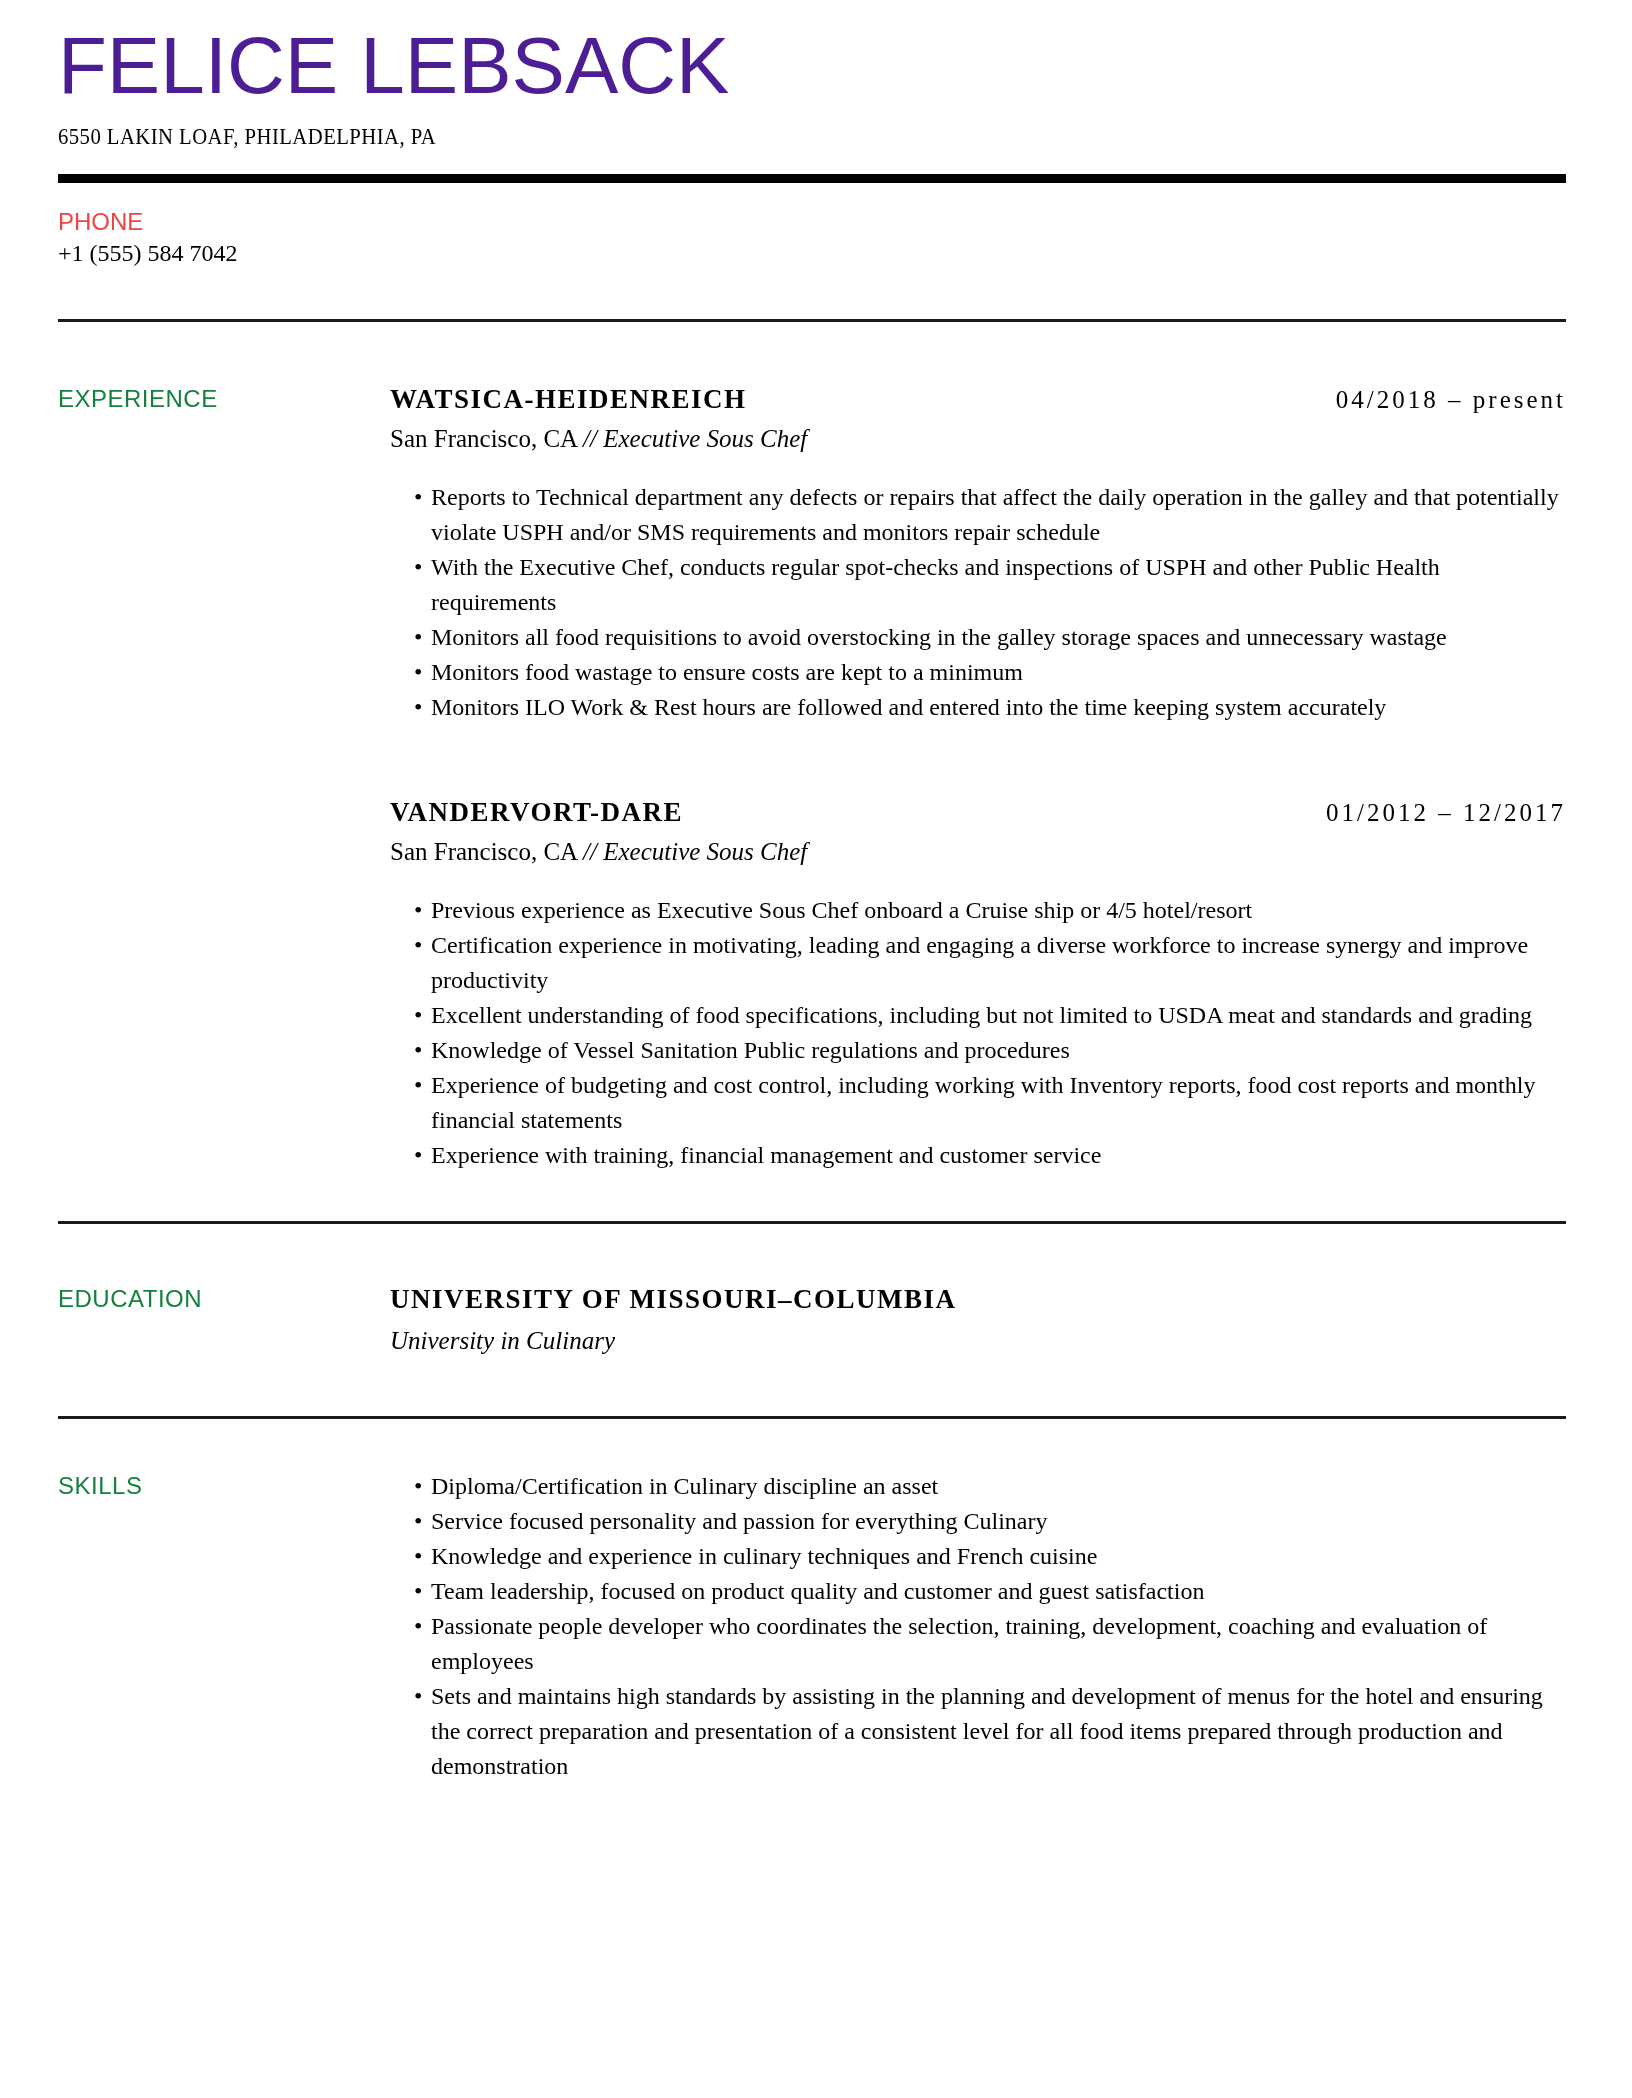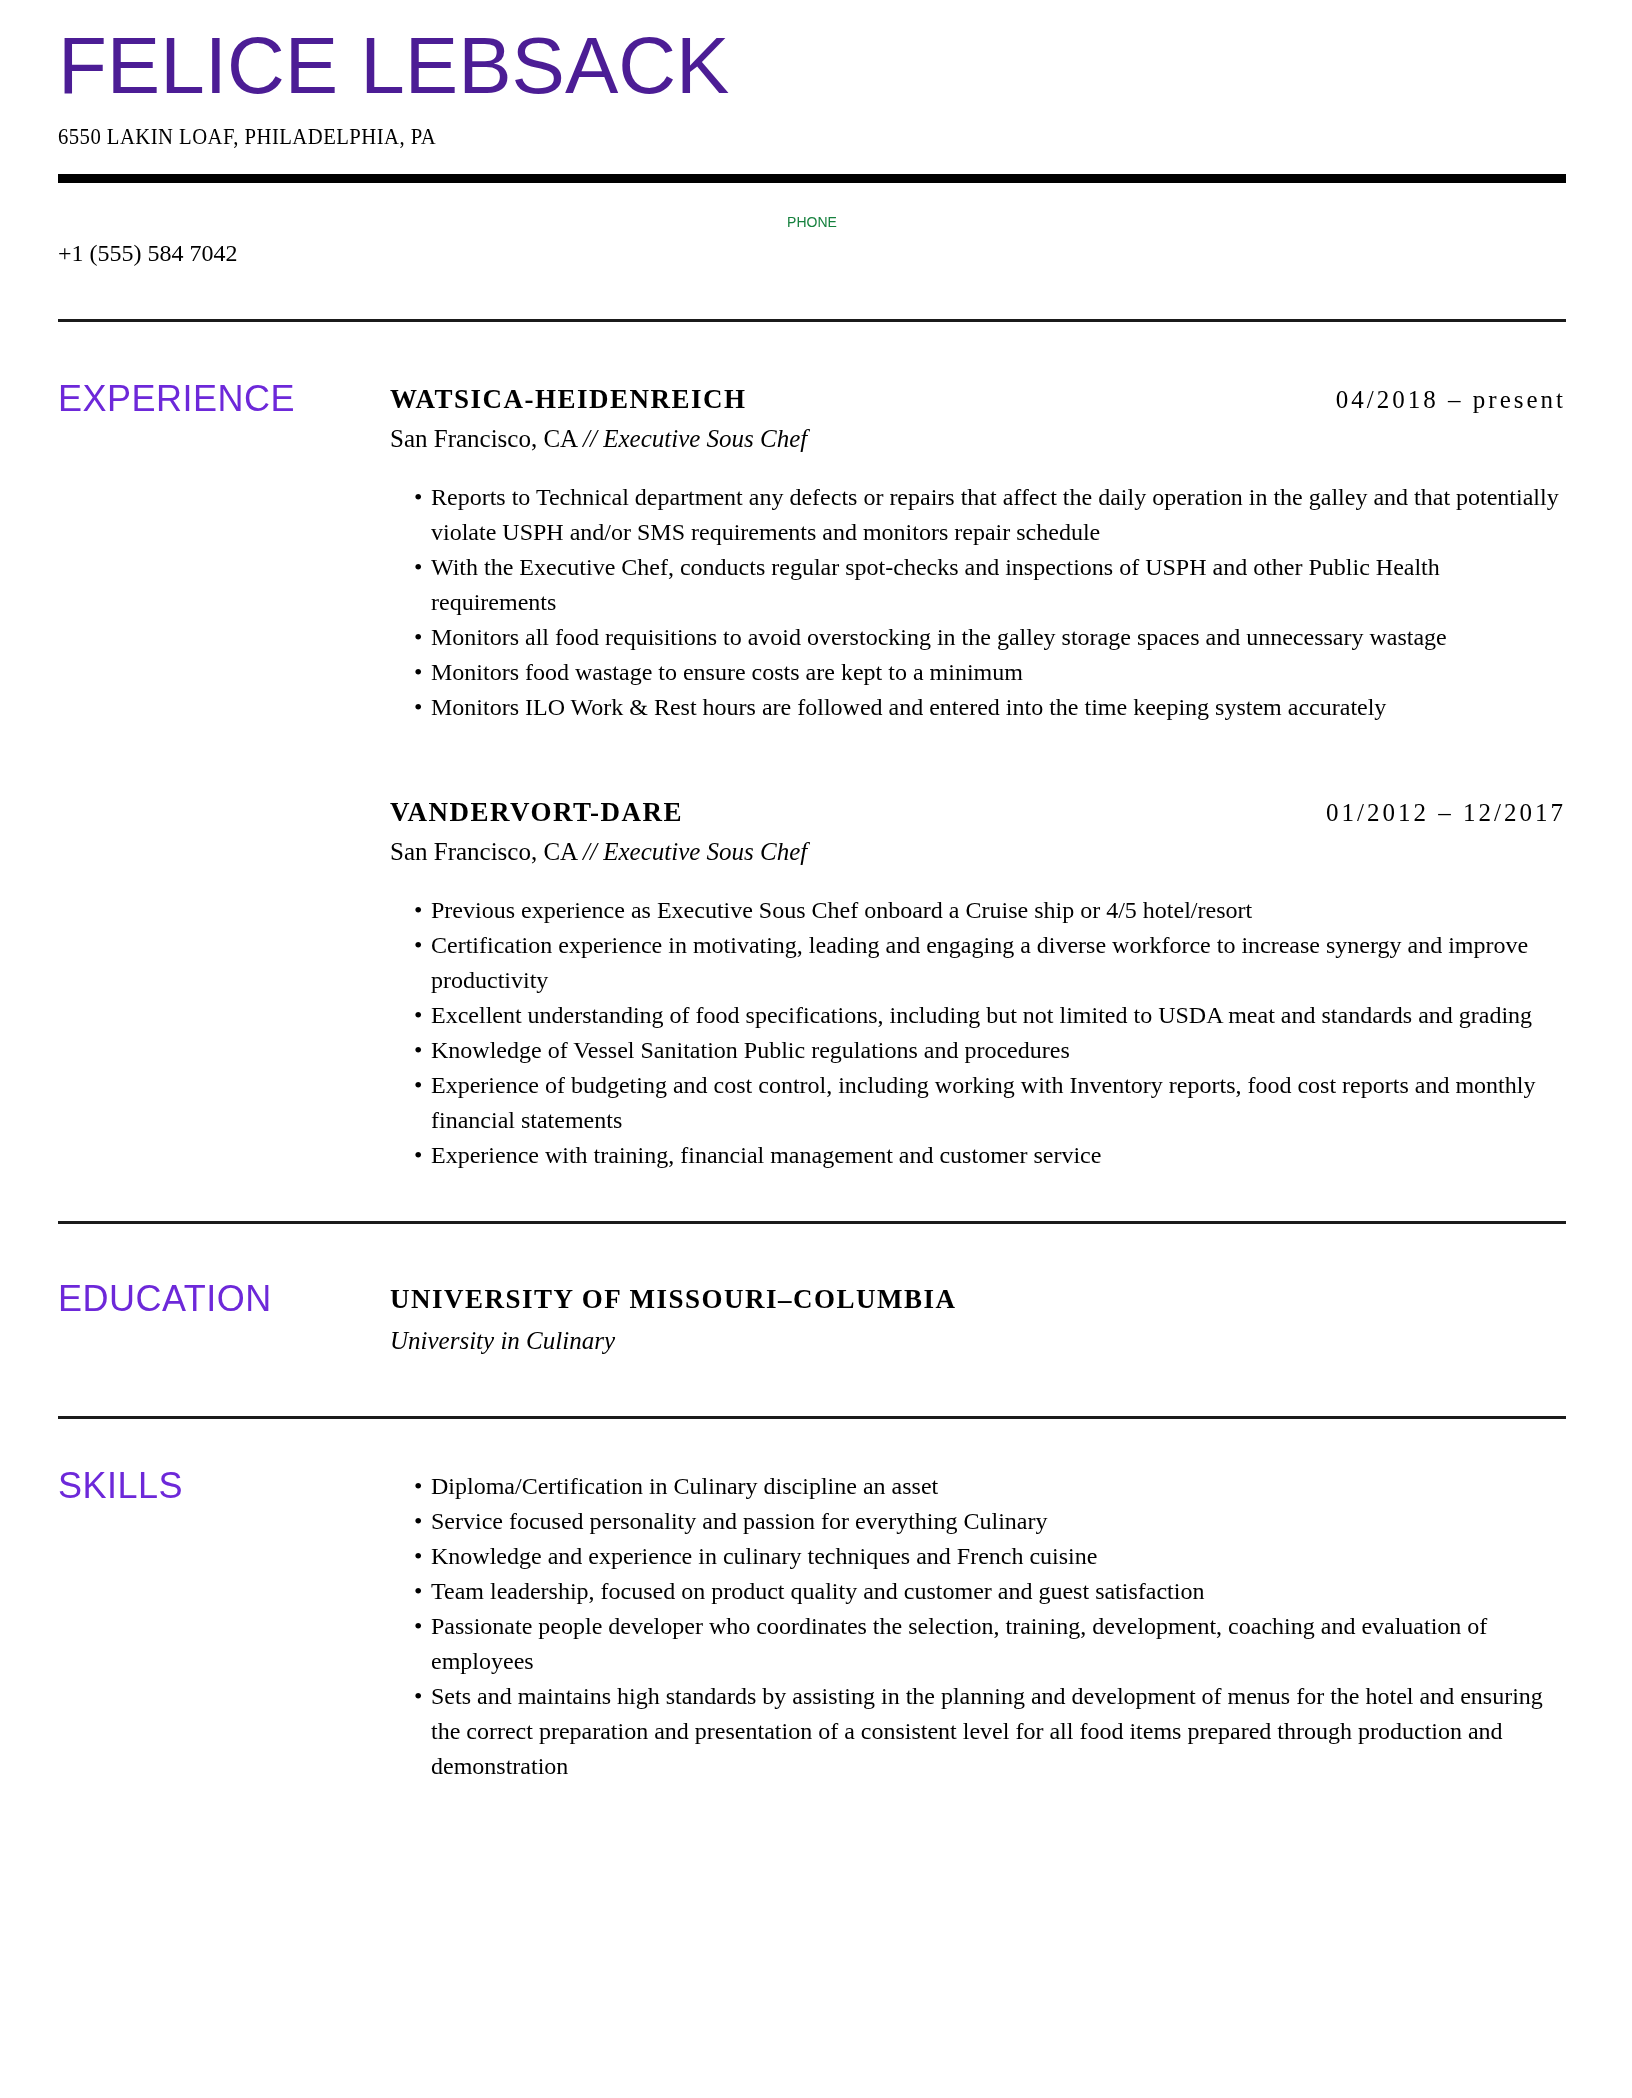--- a/index.html
+++ b/index.html
@@ -35,24 +35,23 @@
     transform-origin: left center;
   }
   .bar {
     height: 9px;
     background: #000;
     margin-top: 22px;
   }
   .contact { margin-top: 28px; }
   .contact-label {
     font-family: "Liberation Sans", "DejaVu Sans", sans-serif;
-    font-size: 14px;
+    font-size: 24px;
     line-height: 22px;
-    color: #15803d;
-    text-align: center;
+    color: #ef4444;
   }
   .contact-value {
     margin-top: 5px;
     font-size: 24px;
     line-height: 31px;
   }
 
   
   .rule {
     border: none;
@@ -66,24 +65,24 @@
   .section {
     display: grid;
     grid-template-columns: 332px 1fr;
   }
   #experience { padding-top: 60px; }
   #education  { padding-top: 58px; }
   #skills     { padding-top: 50px; }
 
   .section-label {
     font-family: "Liberation Sans", "DejaVu Sans", sans-serif;
-    font-size: 36px;
+    font-size: 24px;
     line-height: 34px;
     letter-spacing: 0.5px;
-    color: #6d28d9;
+    color: #15803d;
   }
 
   
   .job + .job { margin-top: 70px; }
   .job-header {
     display: flex;
     justify-content: space-between;
     align-items: baseline;
   }
   .company, .school {

